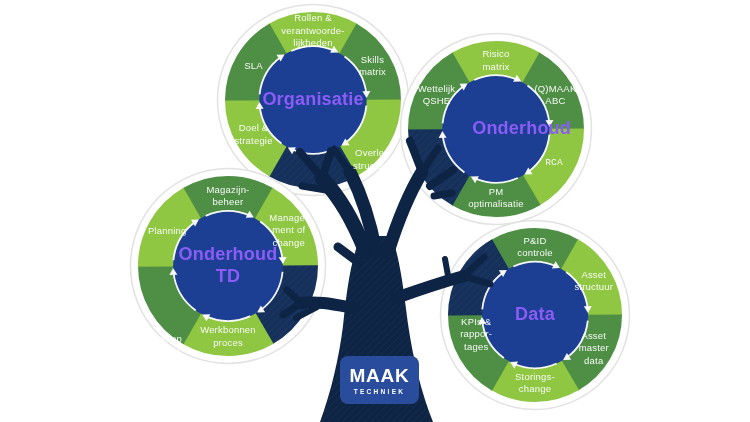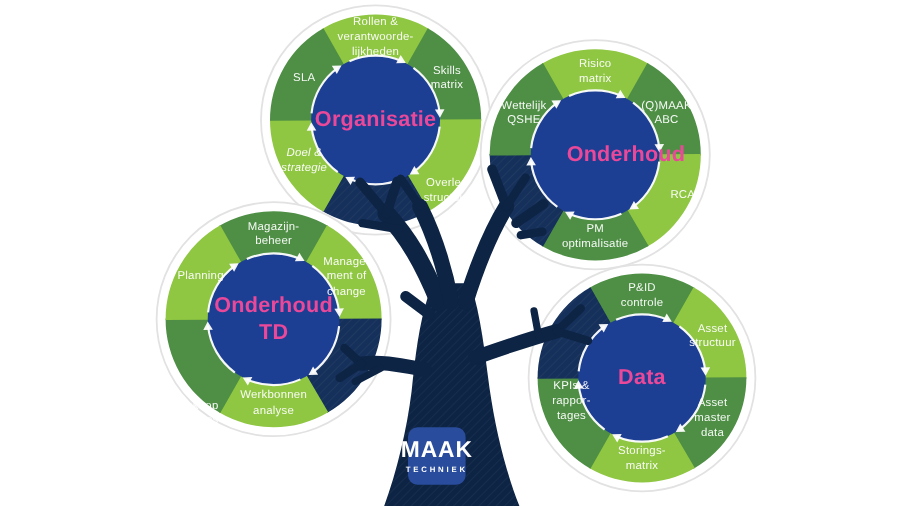--- a/index.html
+++ b/index.html
@@ -6,25 +6,25 @@
   .stage{position:relative;width:750px;height:422px;overflow:hidden;background:#ffffff;}
   #scene{position:absolute;left:0;top:0;width:750px;height:422px;}
   #label-layer{position:absolute;left:0;top:0;width:750px;height:422px;pointer-events:none;}
   .seg-label{
     position:absolute;transform:translate(-50%,-50%);
     color:rgba(255,255,255,0.95);font-size:9.5px;line-height:1.3;
     text-align:center;white-space:pre-line;width:104px;letter-spacing:.2px;font-weight:500;
   }
   .wheel-title{
     position:absolute;transform:translate(-50%,-50%);
-    color:#ec4899;font-weight:bold;font-size:18px;line-height:1.2;
+    color:#8b5cf6;font-weight:bold;font-size:18px;line-height:1.2;
     text-align:center;white-space:pre-line;width:150px;letter-spacing:.2px;
   }
   .logo{
-    position:absolute;left:340px;top:356px;width:48px;height:48px;
+    position:absolute;left:340px;top:356px;width:79px;height:48px;
     background:#2a4c9c;border-radius:8px;
     display:flex;flex-direction:column;align-items:center;justify-content:center;
     color:#fff;z-index:3;
   }
   .logo-maak{font-size:19px;font-weight:bold;letter-spacing:.8px;line-height:1;}
   .logo-techniek{font-size:6.5px;font-weight:bold;letter-spacing:2.3px;margin-top:3px;}
 </style>
 </head>
 <body>
 
@@ -157,55 +157,55 @@
 
   <div id="label-layer">
       <div class="wheel-title" style="left: 313px; top: 100px;">Organisatie</div>
       <div class="seg-label" style="left: 313px; top: 31.36px;">Rollen &amp;
 verantwoorde-
 lijkheden</div>
       <div class="seg-label" style="left: 372.44px; top: 65.68px;">Skills
 matrix</div>
       <div class="seg-label" style="left: 372.44px; top: 134.32px; margin-top: 25px;">Overleg
 structuur</div>
-      <div class="seg-label" style="left: 253.56px; top: 134.32px; font-style: italic;">Doel &amp;
+      <div class="seg-label" style="left: 253.56px; top: 134.32px;">Doel &amp;
 strategie</div>
       <div class="seg-label" style="left: 253.56px; top: 65.68px;">SLA</div>
       <div class="wheel-title" style="left: 496px; top: 129px; text-align: right;">Onderhoud</div>
       <div class="seg-label" style="left: 496px; top: 60.36px;">Risico
 matrix</div>
       <div class="seg-label" style="left: 555.44px; top: 94.68px;">(Q)MAAK
 ABC</div>
-      <div class="seg-label" style="left: 569px; top: 163.32px;">RCA</div>
+      <div class="seg-label" style="left: 554px; top: 163.32px; font-family: Liberation Mono, monospace;">RCA</div>
       <div class="seg-label" style="left: 496px; top: 197.64px;">PM
 optimalisatie</div>
       <div class="seg-label" style="left: 436.56px; top: 94.68px;">Wettelijk
 QSHE</div>
       <div class="wheel-title" style="left: 228px; top: 266px;">Onderhoud
 TD</div>
       <div class="seg-label" style="left: 228px; top: 195.8px;">Magazijn-
 beheer</div>
       <div class="seg-label" style="left: 288.79px; top: 230.9px;">Manage-
 ment of
 change</div>
       <div class="seg-label" style="left: 228px; top: 336.2px;">Werkbonnen
-analyse</div>
+proces</div>
       <div class="seg-label" style="left: 167.21px; top: 301.1px; margin-top: 44px;">Inkoop
 proces</div>
       <div class="seg-label" style="left: 167.21px; top: 230.9px;">Planning</div>
       <div class="wheel-title" style="left: 535px; top: 315px;">Data</div>
       <div class="seg-label" style="left: 535px; top: 247.14px;">P&amp;ID
 controle</div>
       <div class="seg-label" style="left: 593.77px; top: 281.07px;">Asset
 structuur</div>
       <div class="seg-label" style="left: 593.77px; top: 348.93px;">Asset
 master
 data</div>
       <div class="seg-label" style="left: 535px; top: 382.86px;">Storings-
-matrix</div>
+change</div>
       <div class="seg-label" style="left: 476.23px; top: 335px;">KPIs &amp;
 rappor-
 tages</div>
     </div>
 
   <div class="logo">
     <div class="logo-maak">MAAK</div>
     <div class="logo-techniek">TECHNIEK</div>
   </div>
 </div>

